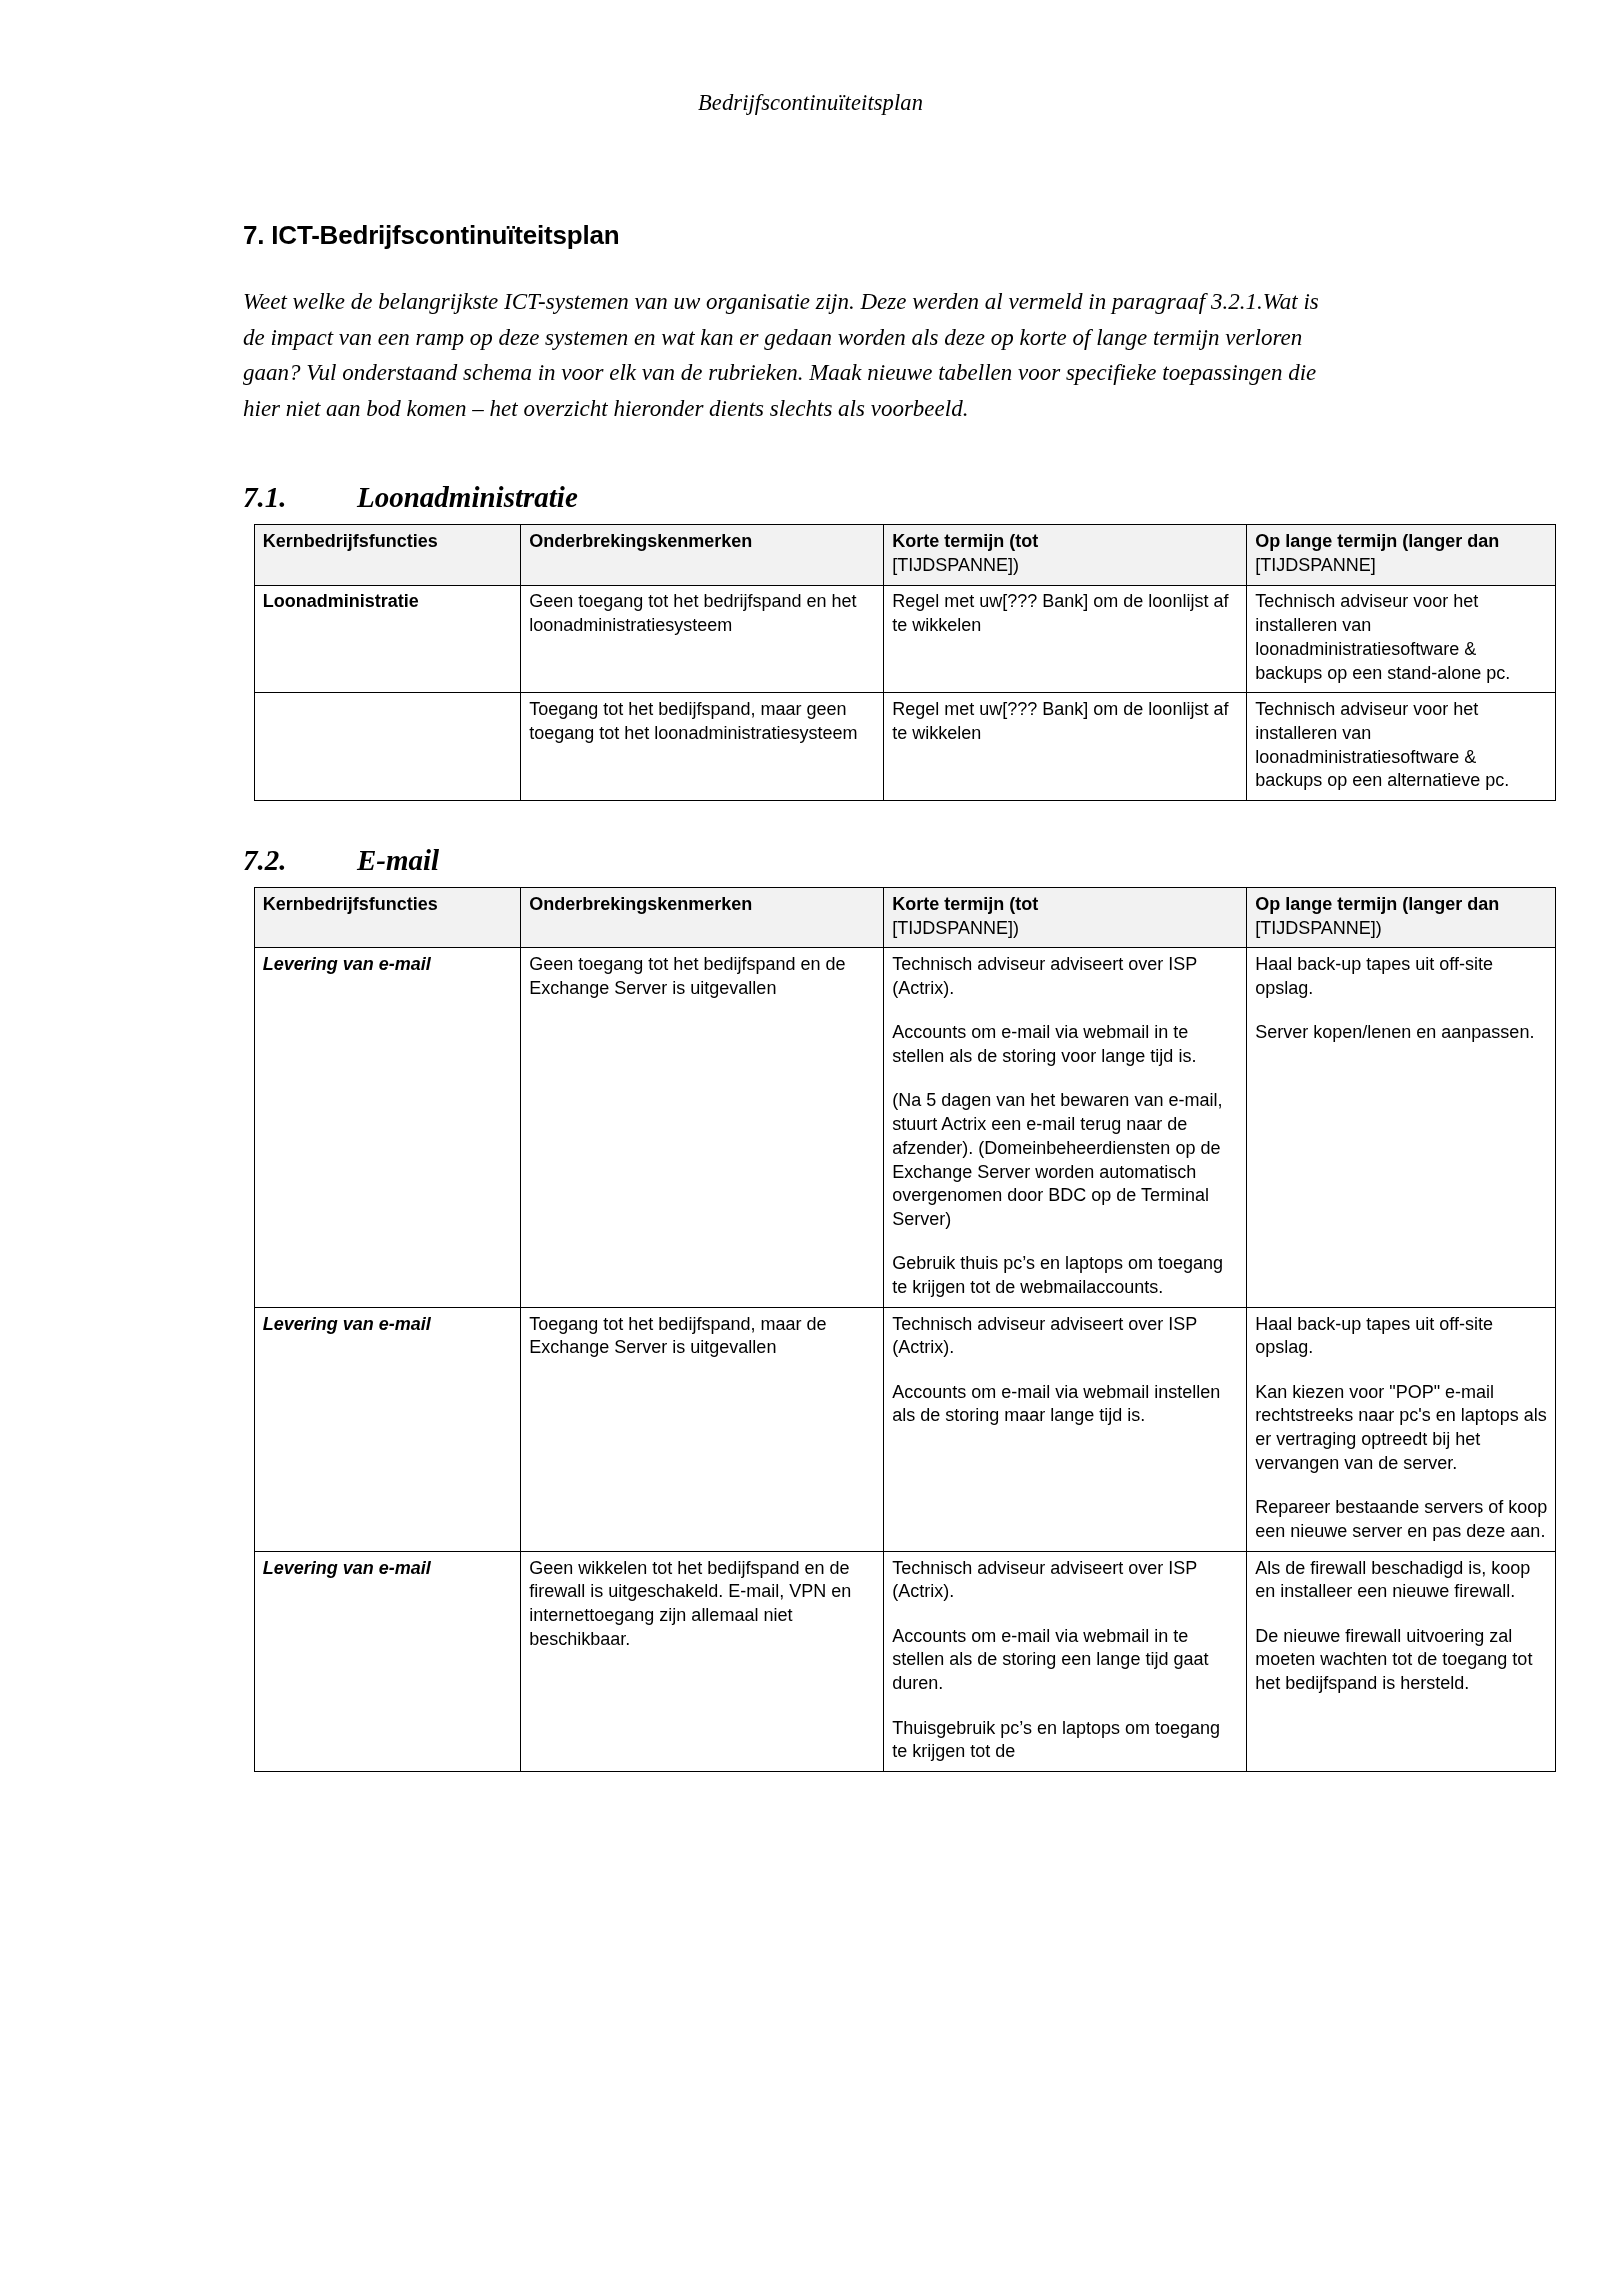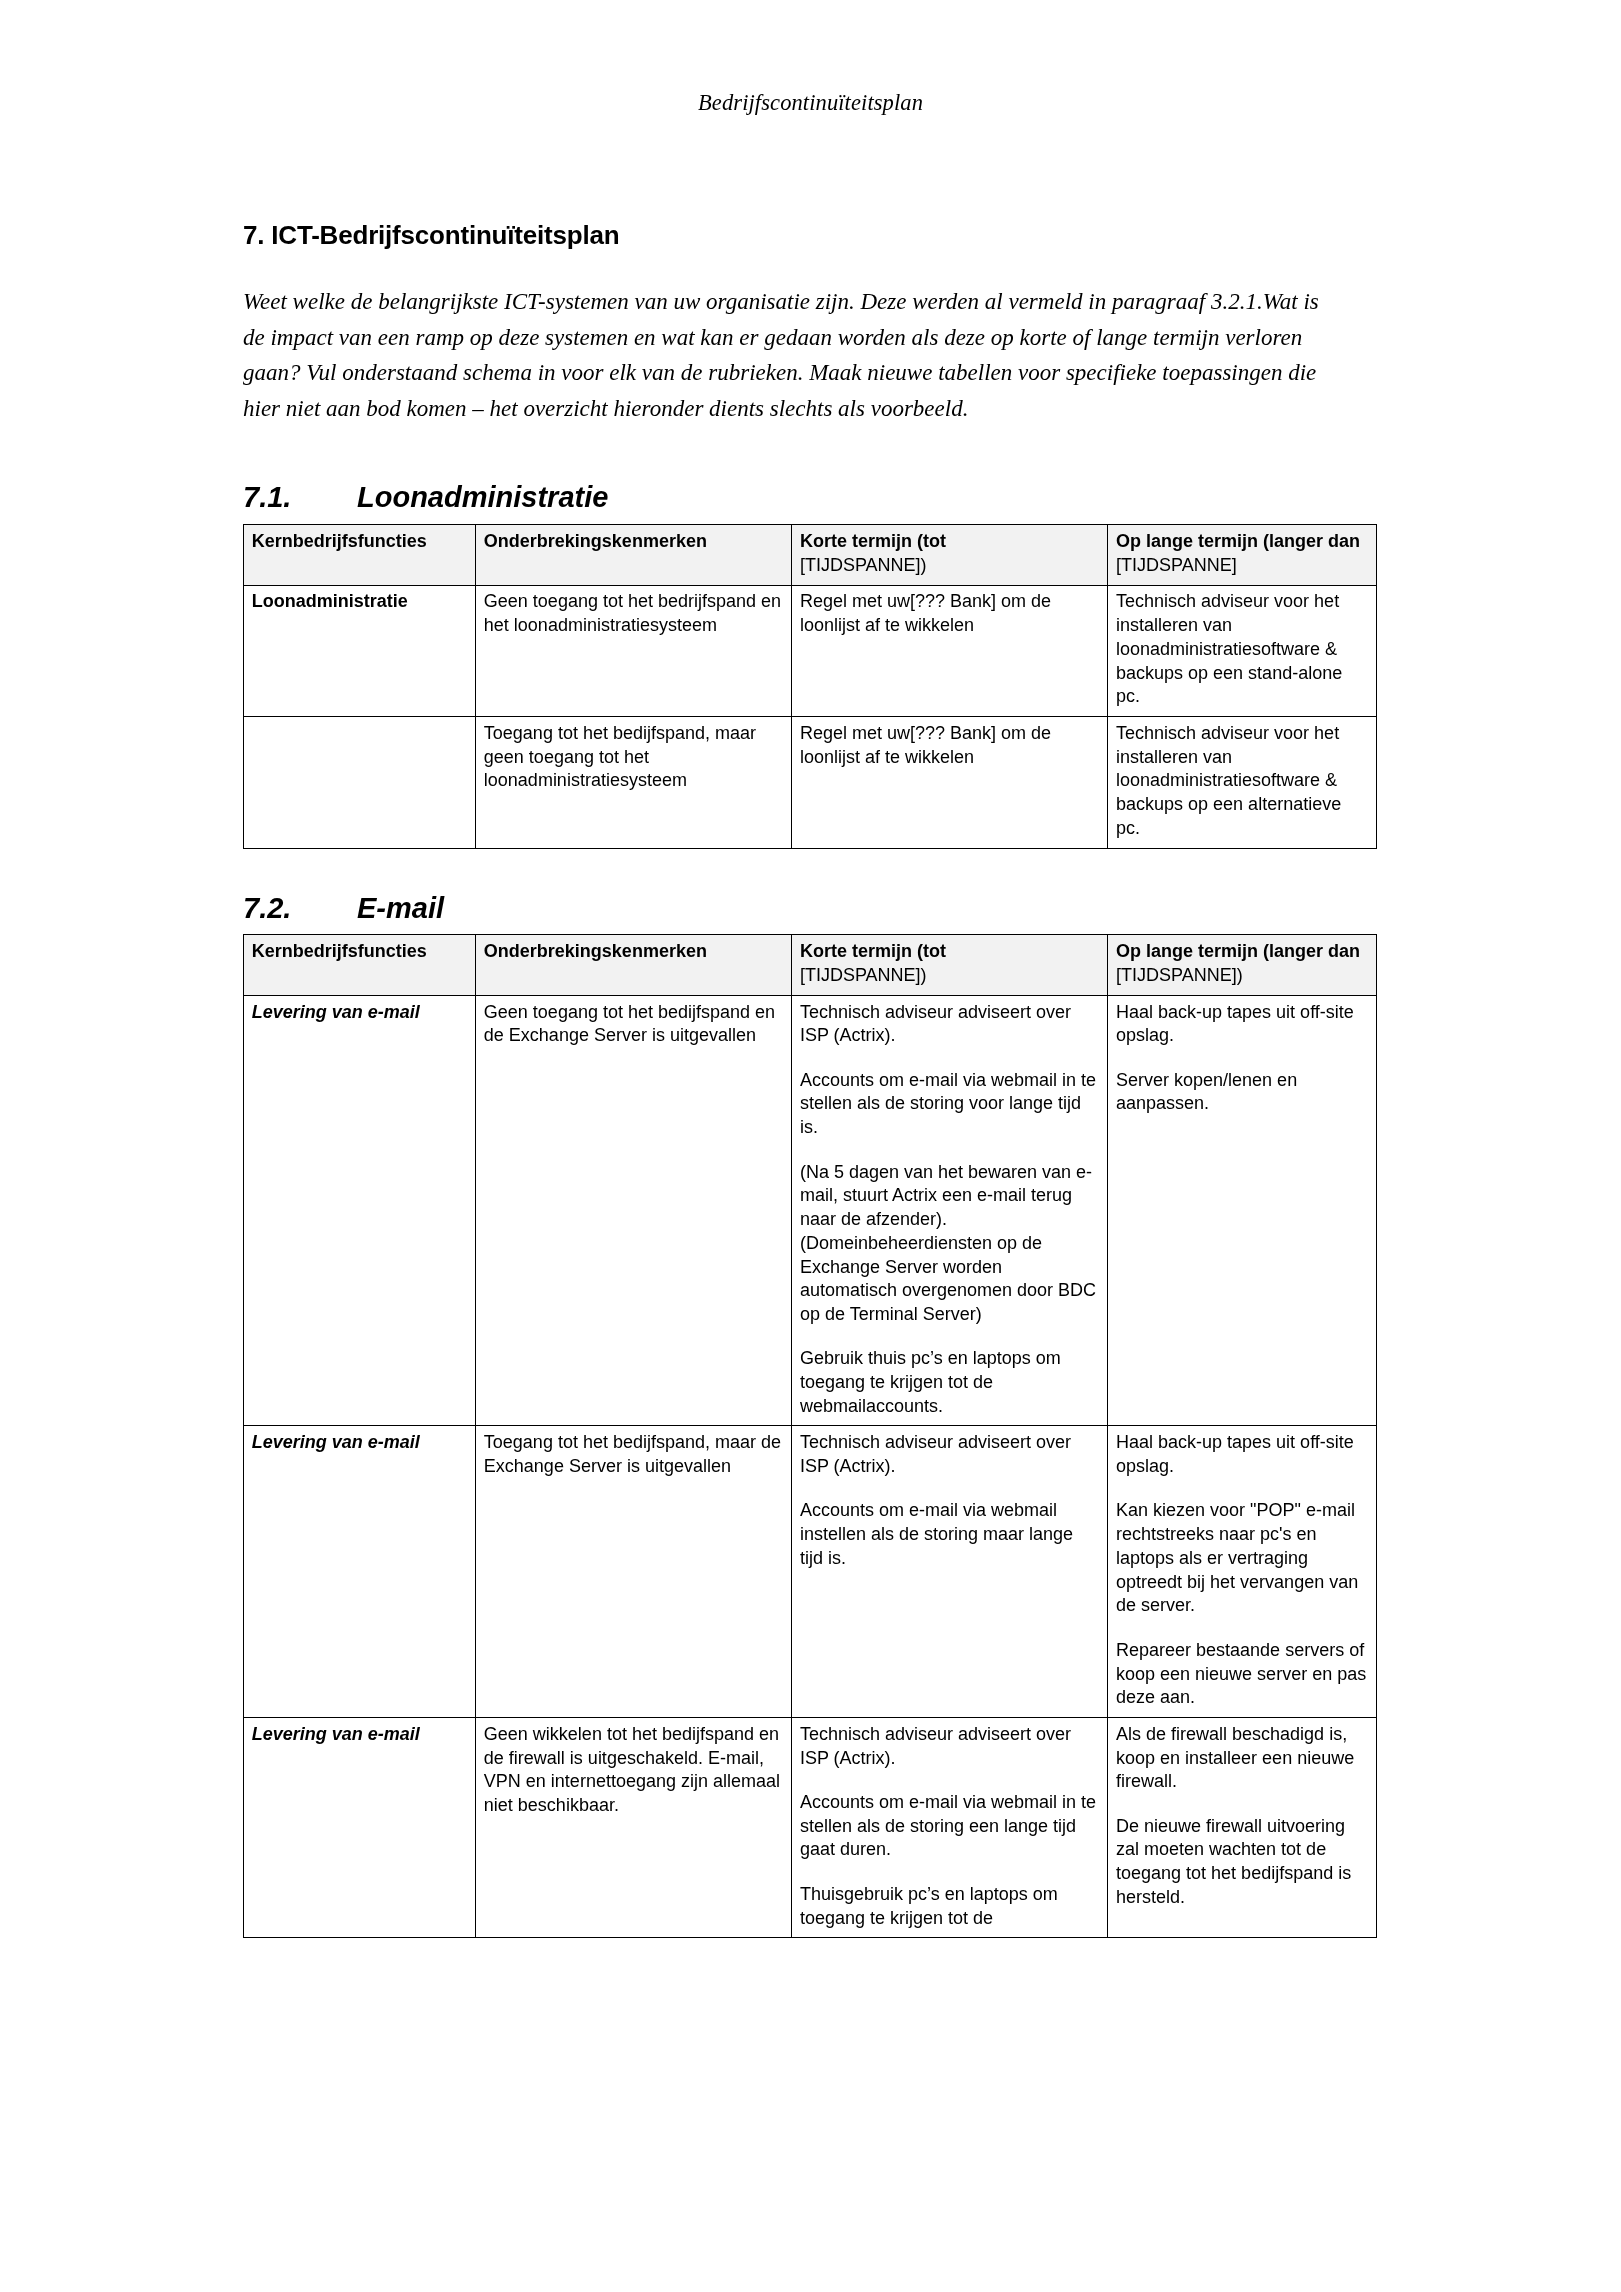--- a/index.html
+++ b/index.html
@@ -57,39 +57,39 @@
     font-family: "Liberation Serif", serif;
     font-style: italic;
     font-size: 23px;
     line-height: 1.55;
     margin: 0 0 55px 0;
     width: 1103px;
     text-align: left;
   }
 
   h2.section-title {
-    font-family: Liberation Sans, sans-serif;
+    font-family: Liberation Serif, serif;
     font-weight: bold;
     font-style: italic;
     font-size: 29px;
     margin: 0 0 9.8px 0;
     display: flex;
   }
   h2.section-title .num {
     display: inline-block;
     width: 114px;
     flex: 0 0 114px;
   }
 
   
   table.bcp {
     border-collapse: collapse;
-    width: 1134px;
+    width: 1302px;
     table-layout: fixed;
-    margin: 0 0 43px 0;
+    margin: 0 0 43px 11px;
   }
   table.bcp td, table.bcp th {
     border: 1.4px solid #000000;
     vertical-align: top;
     padding: 4.9px 6.9px 6.9px 7.8px;
     font-family: "Liberation Sans", sans-serif;
     font-size: 18px;
     line-height: 1.32;
     text-align: left;
   }

